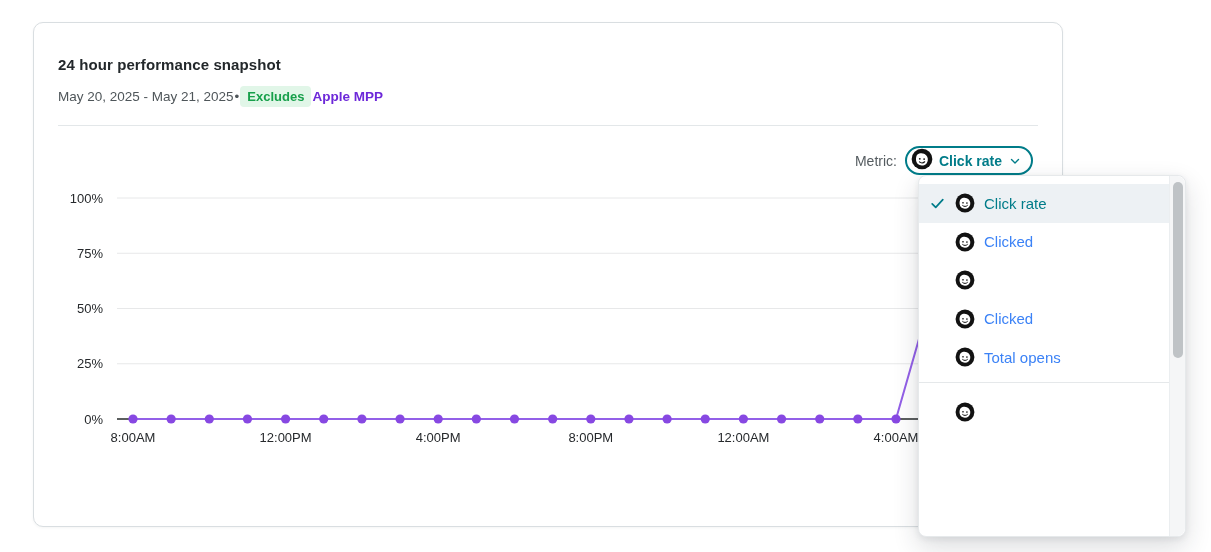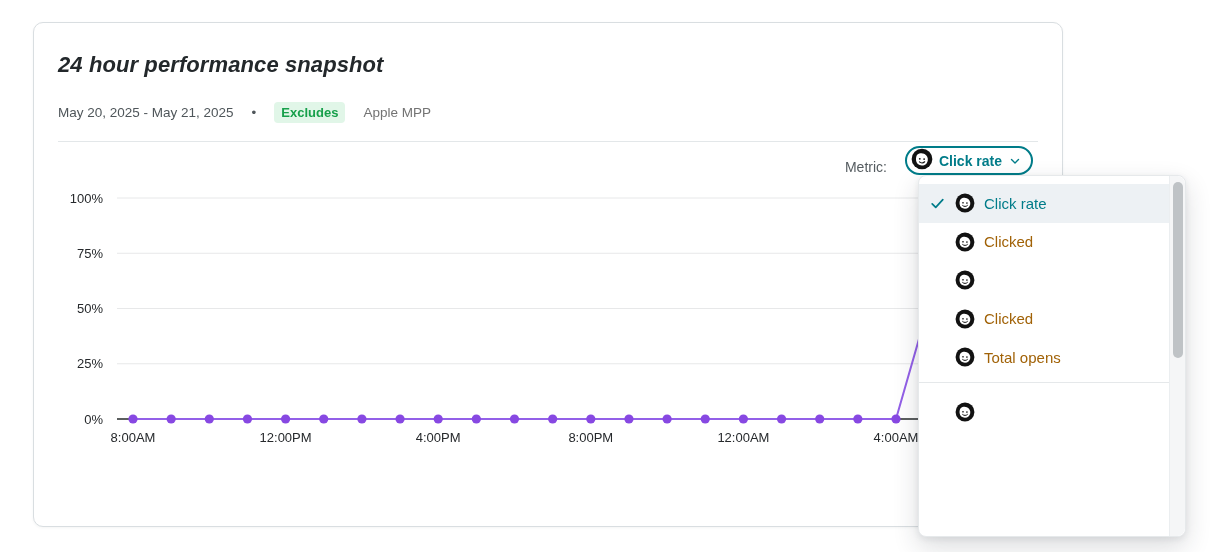--- a/index.html
+++ b/index.html
@@ -3,49 +3,49 @@
 <meta charset="utf-8">
 <style>
   html,body{margin:0;padding:0;background:#ffffff;width:1211px;height:552px;overflow:hidden;
     font-family:"Liberation Sans", sans-serif;-webkit-font-smoothing:antialiased;}
   .canvas{position:relative;width:1211px;height:552px;background:#fff;}
 
   
   .card{position:absolute;left:33px;top:22px;width:1030px;height:505px;background:#fff;
     border:1px solid #d9dee1;border-radius:10px;box-shadow:0 1px 3px rgba(40,50,60,.05);box-sizing:border-box;}
   .card-inner{padding:30px 24px 0 24px;}
-  .card-title{margin:0;font-size:22px;line-height:23px;font-weight:700;color:#23282b;letter-spacing:.1px;font-style:italic;}
-  .subtitle{margin-top:26px;display:flex;align-items:center;font-size:13.5px;color:#4f565a;gap:18px;}
+  .card-title{margin:0;font-size:15px;line-height:23px;font-weight:700;color:#23282b;letter-spacing:.1px;}
+  .subtitle{margin-top:10px;display:flex;align-items:center;font-size:13.5px;color:#4f565a;gap:1px;}
   .sep-dot{color:#4f565a;}
   .badge{background:#e1f6e8;color:#17a04b;font-weight:700;font-size:13px;padding:2px 7px;border-radius:4px;line-height:17px;}
-  .excl-target{color:#737373;}
+  .excl-target{color:#6d28d9;font-weight:bold;}
   .head-divider{border:none;border-top:1px solid #e3e7e9;margin:18px 0 0 0;}
 
   
-  .metric-row{position:absolute;top:146px;right:178px;display:flex;align-items:flex-end;gap:18px;z-index:3;}
+  .metric-row{position:absolute;top:146px;right:178px;display:flex;align-items:center;gap:8px;z-index:3;}
   .metric-label{font-size:14px;color:#555c60;}
   .metric-btn{display:flex;align-items:center;gap:6px;background:#fff;border:2px solid #007c89;
     border-radius:16px;height:29px;padding:0 9px 0 4px;cursor:pointer;box-sizing:border-box;}
   .metric-btn-label{font-size:14px;font-weight:700;color:#007c89;}
 
   
   .chart-svg{position:absolute;left:0;top:0;z-index:1;}
 
   
   .menu{position:absolute;left:918px;top:175px;width:268px;height:362px;background:#fff;
     border:1px solid #e6e9eb;border-radius:8px;box-shadow:0 10px 26px rgba(30,40,50,.16),0 2px 6px rgba(30,40,50,.08);
     z-index:5;overflow:hidden;box-sizing:border-box;}
   .menu-content{position:absolute;left:0;top:0;right:15px;bottom:0;padding-top:8px;overflow:hidden;}
   .menu-header{font-size:11px;font-weight:700;letter-spacing:.05em;color:#6d7579;
     padding:0 0 0 13px;height:22px;line-height:22px;margin-bottom:4px;text-transform:uppercase;}
   .menu-section.bordered{border-top:1px solid #e5e8ea;margin-top:5px;padding-top:10px;}
   .menu-item{display:flex;align-items:center;height:38.5px;padding-left:10px;cursor:pointer;}
   .menu-item .check{width:26px;display:flex;align-items:center;justify-content:flex-start;flex:none;}
   .menu-item .freddie-wrap{width:20px;height:20px;margin-right:9px;flex:none;display:flex;align-items:center;}
-  .mi-label{font-size:15px;color:#a16207;white-space:nowrap;}
+  .mi-label{font-size:15px;color:#3b82f6;white-space:nowrap;}
   .menu-item.selected{background:#edf1f4;}
   .menu-item.selected .mi-label{color:#007c89;}
 
   
   .menu-scroll-track{position:absolute;right:0;top:0;bottom:0;width:15px;background:#f5f6f7;
     border-left:1px solid #ebeef0;border-radius:0 8px 8px 0;}
   .menu-scroll-thumb{position:absolute;right:2.5px;top:6px;width:10px;height:176px;background:#bfc3c6;border-radius:6px;}
 </style>
 </head>
 <body>

